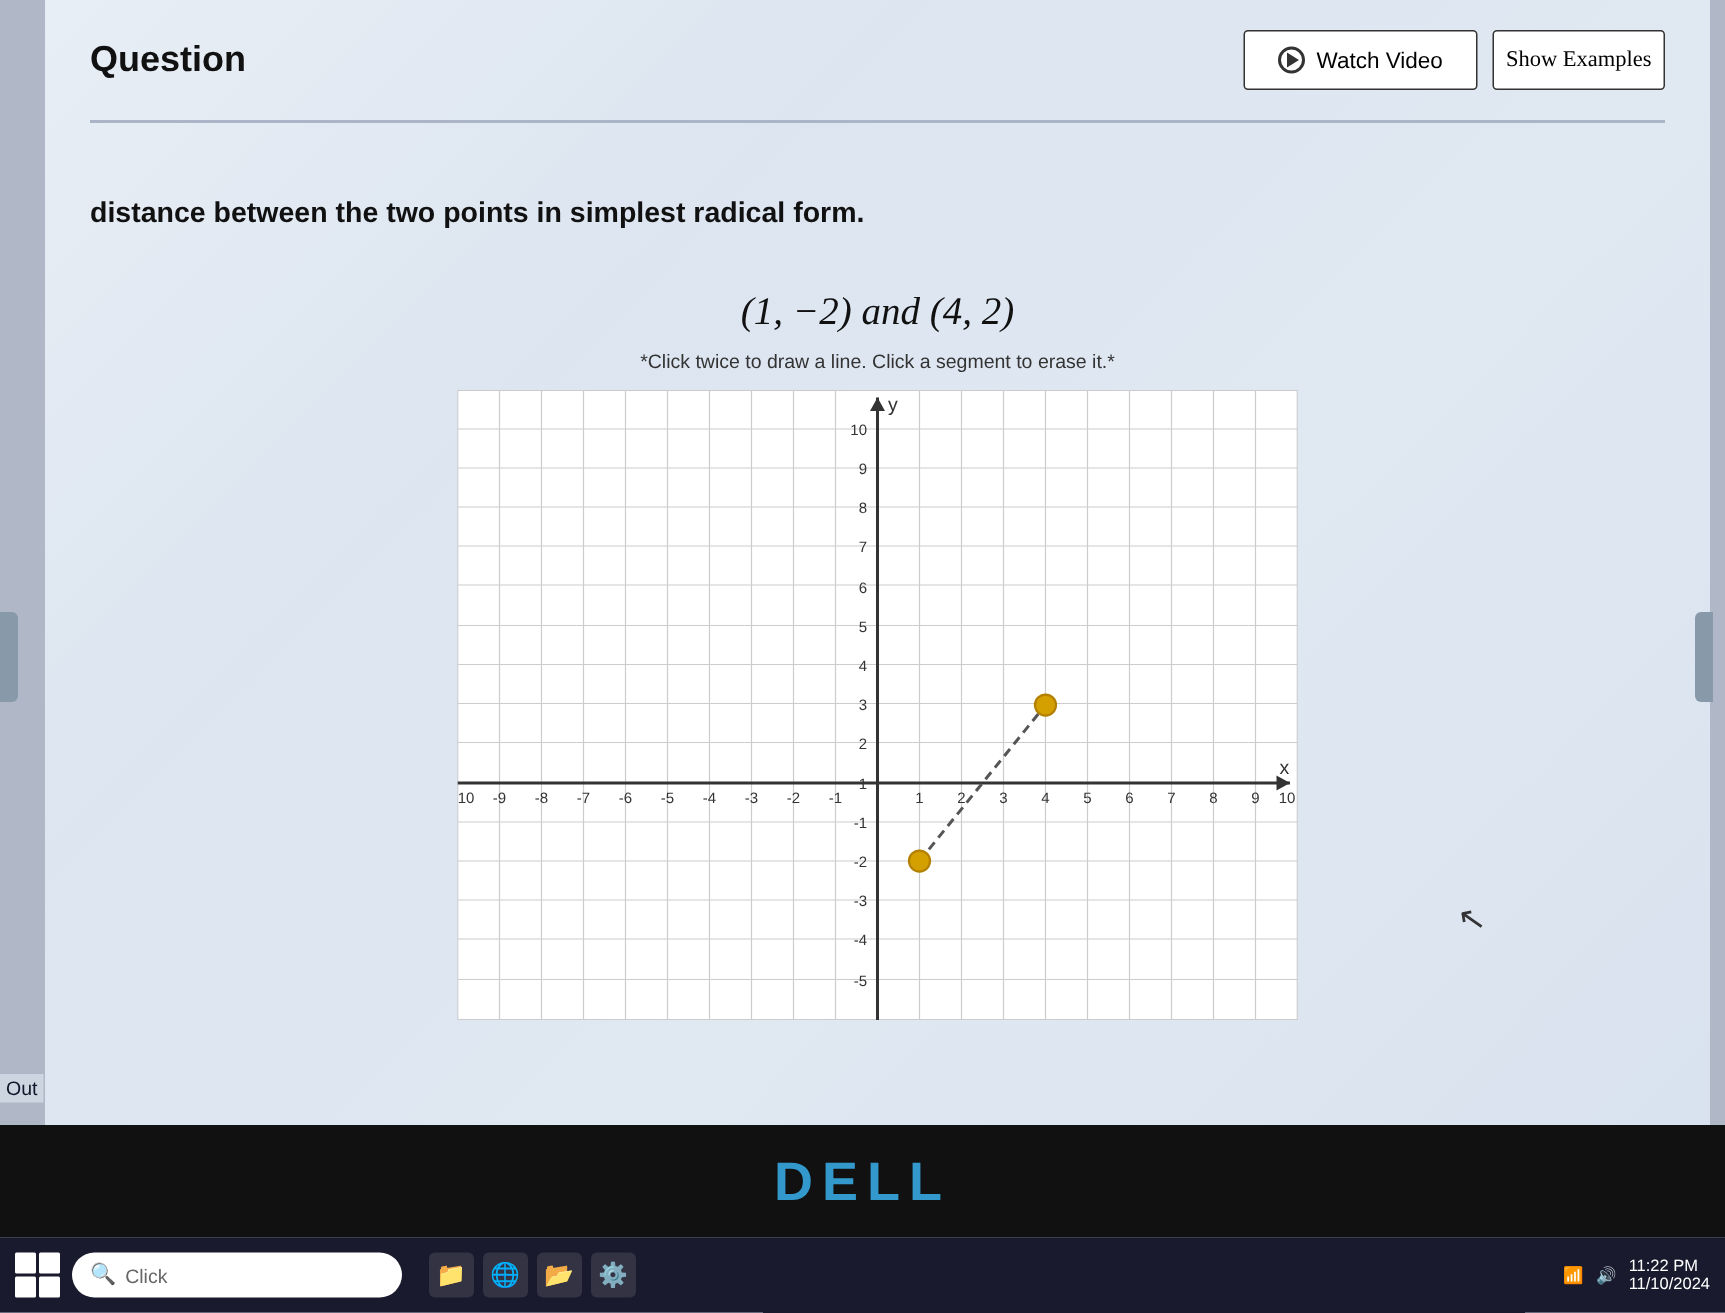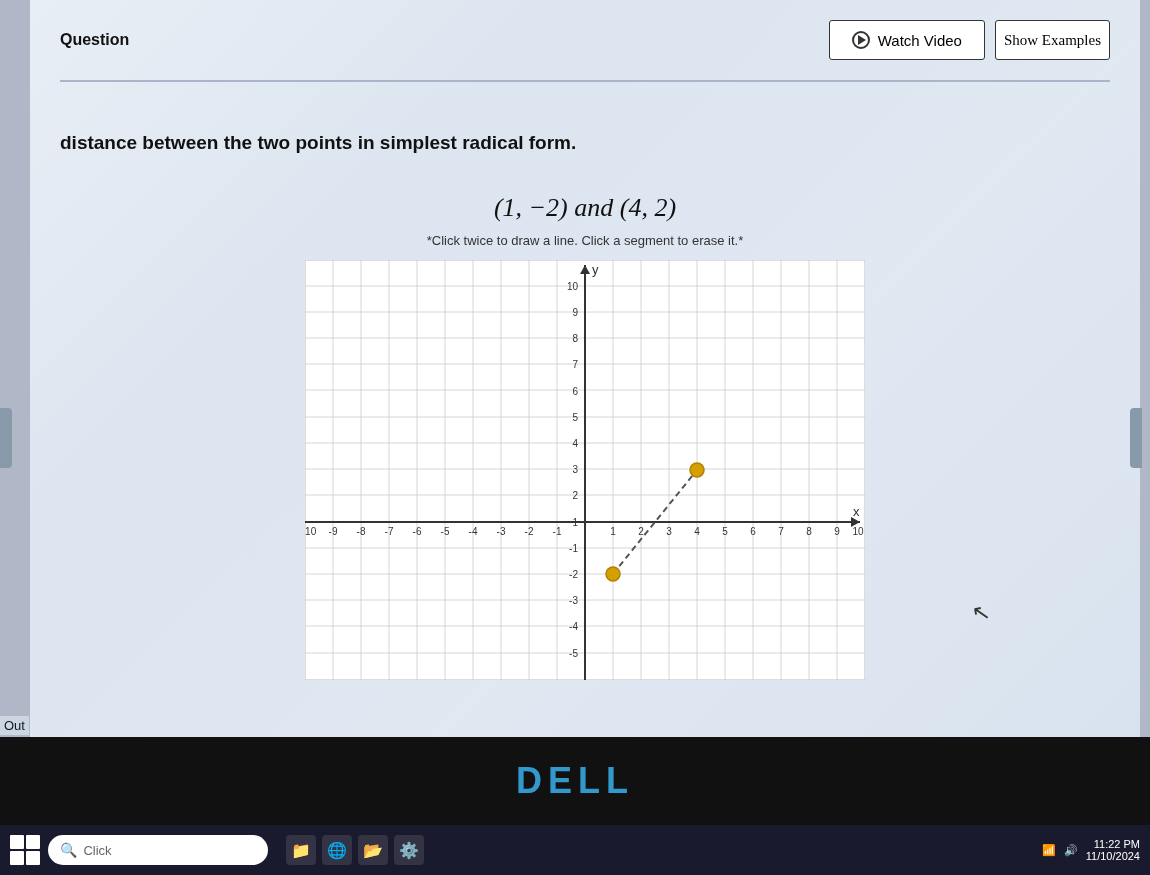--- a/index.html
+++ b/index.html
@@ -25,21 +25,21 @@
 
     
     .header-row {
       display: flex;
       align-items: center;
       justify-content: space-between;
       margin-bottom: 20px;
     }
 
     .question-label {
-      font-size: 16px;
+      font-size: 24px;
       font-weight: bold;
       font-family: Arial, sans-serif;
       color: #111;
     }
 
     .header-buttons {
       display: flex;
       gap: 10px;
     }
 
@@ -240,30 +240,29 @@
       margin-left: auto;
       display: flex;
       align-items: center;
       gap: 8px;
       font-family: Arial, sans-serif;
       font-size: 11px;
       color: white;
     }
 
     .taskbar-time {
-      text-align: right;
     }
 
     
     .dell-area {
       position: absolute;
       bottom: 50px;
       left: 0;
       right: 0;
-      height: 88px;
+      height: 75px;
       background: #111;
       display: flex;
       align-items: center;
       justify-content: center;
     }
 
     .dell-logo {
       font-size: 36px;
       font-weight: bold;
       color: #3399cc;

